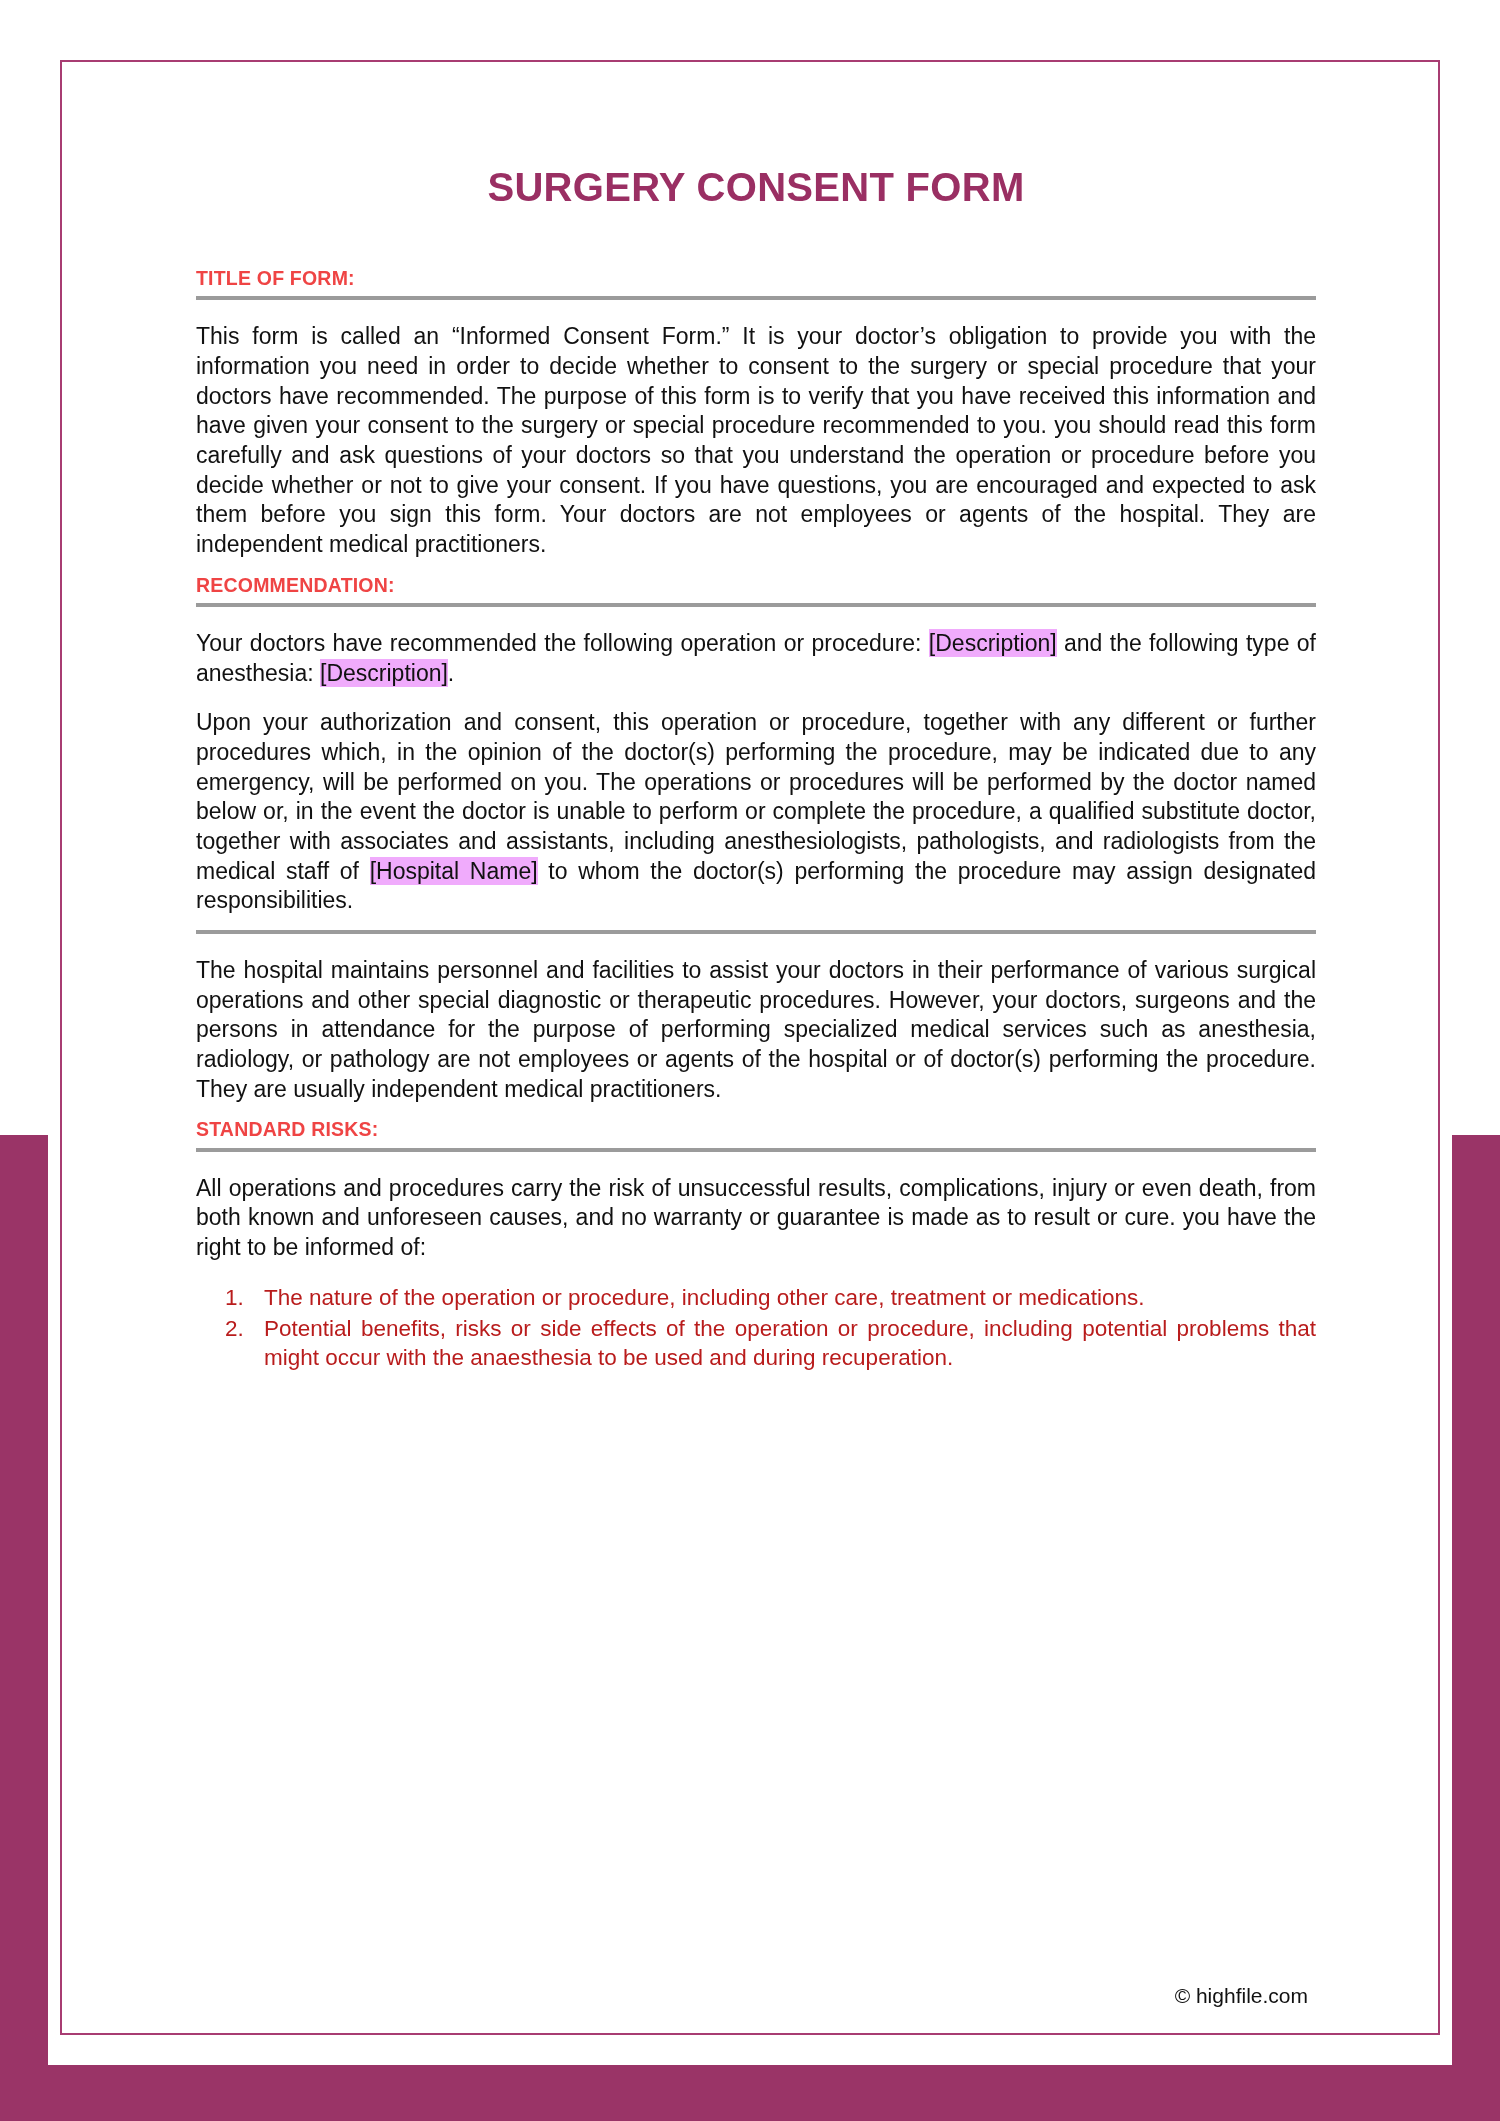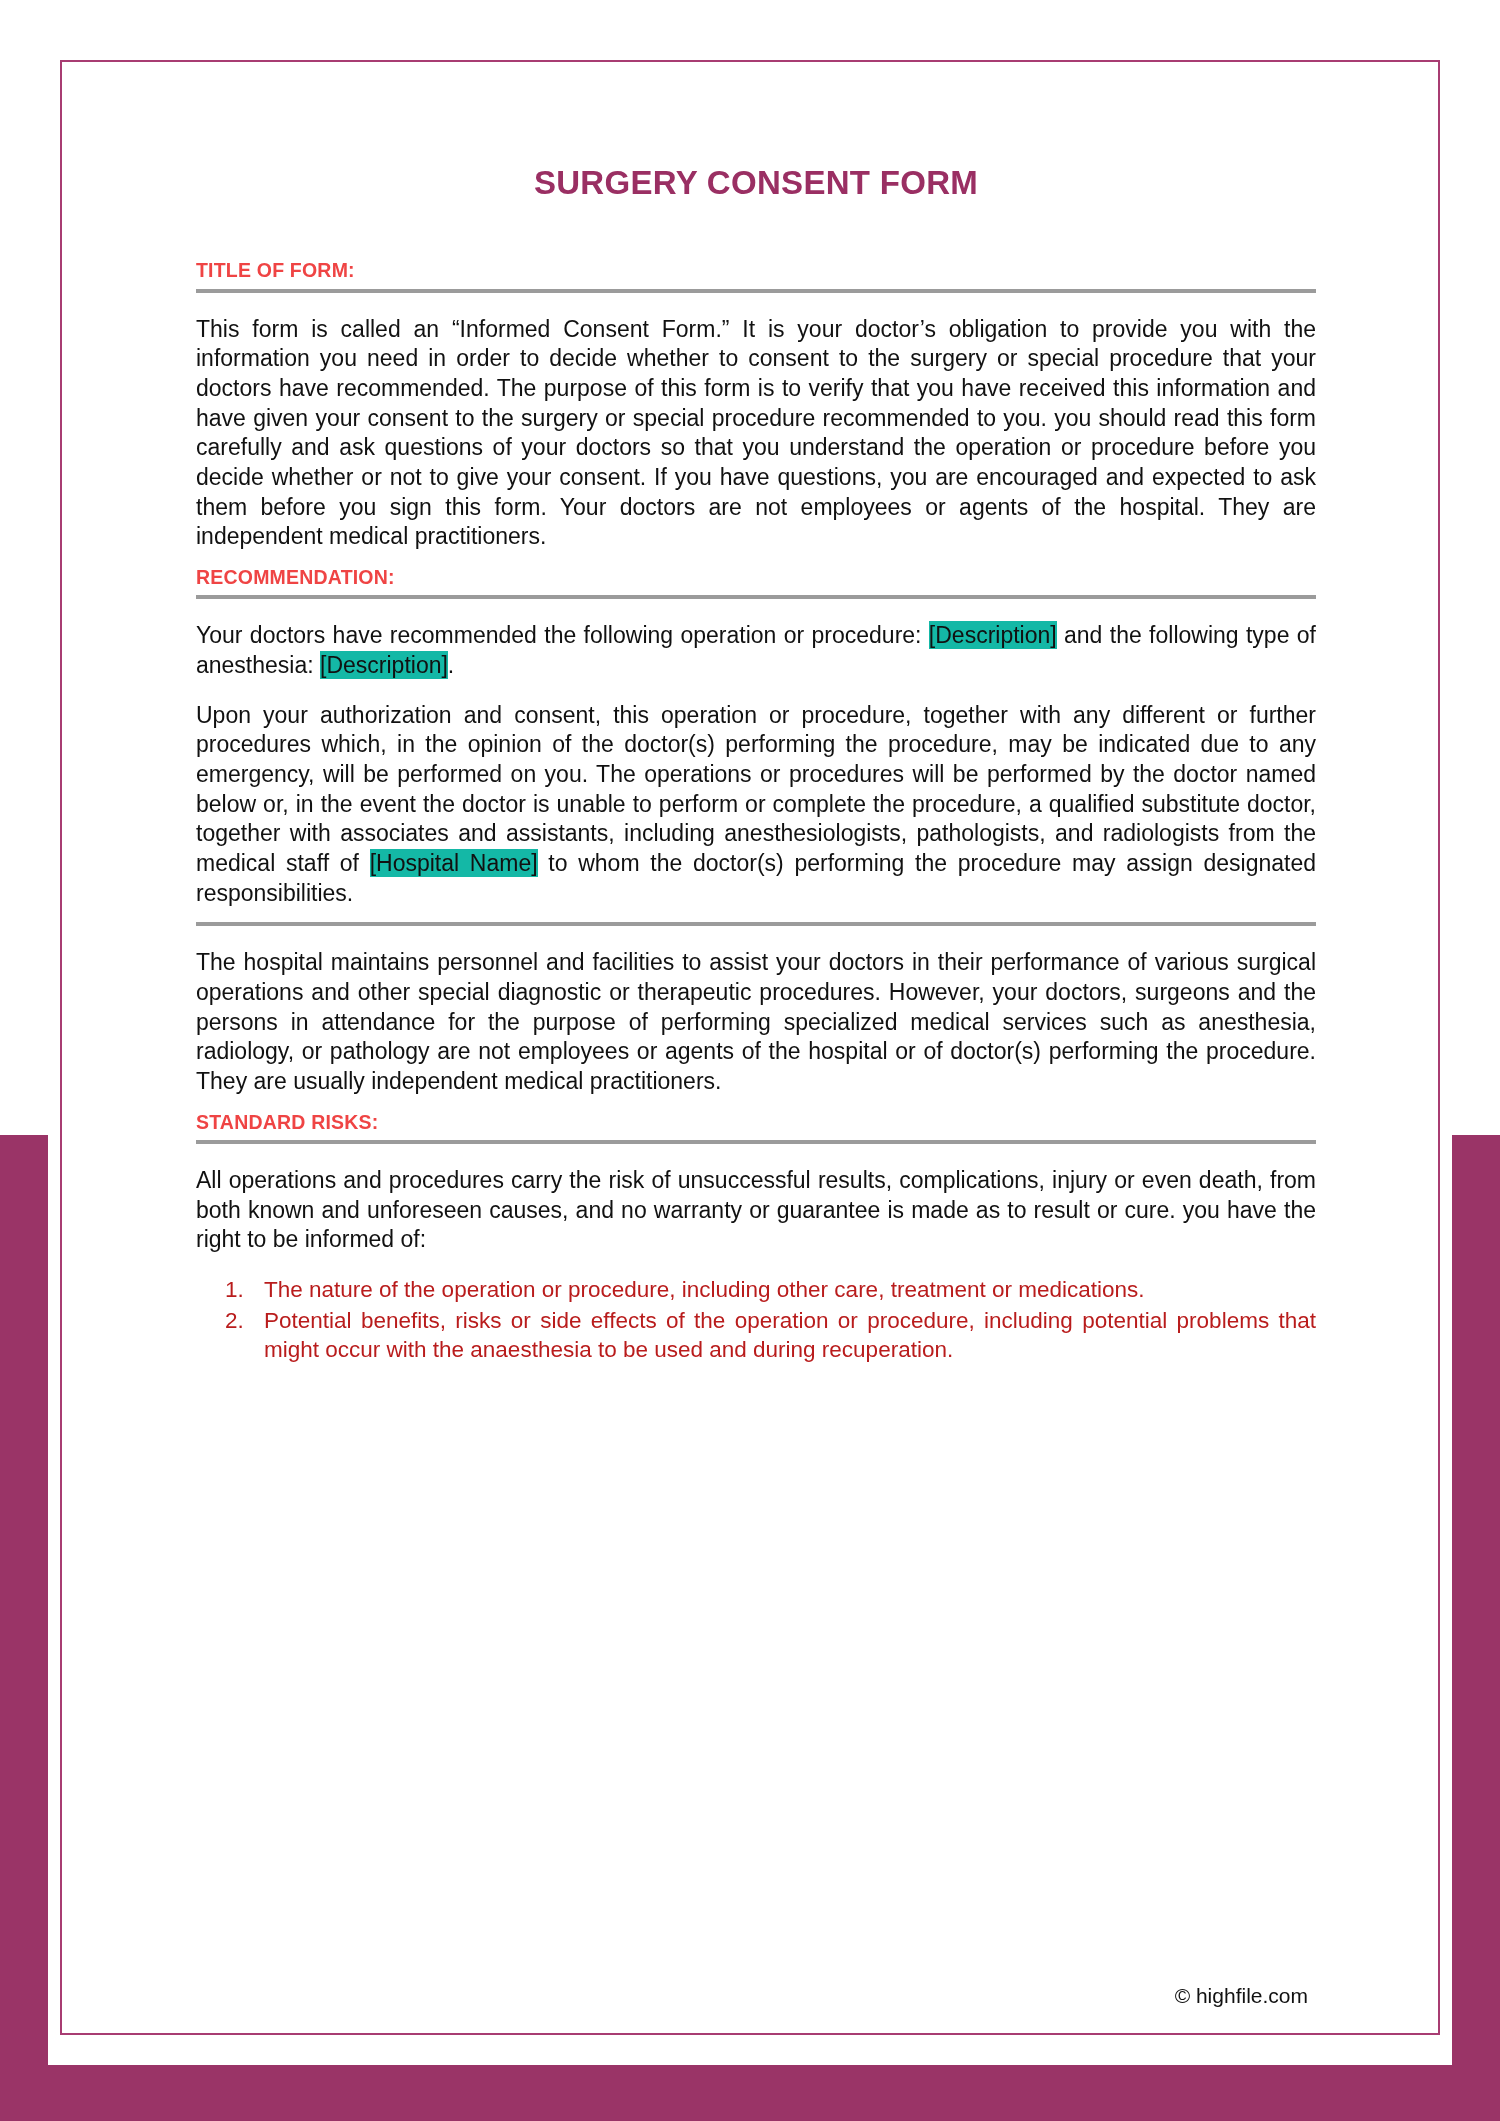--- a/index.html
+++ b/index.html
@@ -64,21 +64,21 @@
     position: absolute;
     left: 196px;
     top: 165px;
     width: 1120px;
     z-index: 3;
   }
 
   .doc-title {
     text-align: center;
     color: #9A2F63;
-    font-size: 33px;
+    font-size: 40px;
     font-weight: bold;
     letter-spacing: 0.3px;
     margin: 0 0 58px 0;
     line-height: 1.1;
   }
 
   .section {
     margin: 0;
   }
 
@@ -110,21 +110,21 @@
   }
   p.body-text:last-child {
     margin-bottom: 0;
   }
 
   .sec-gap {
     height: 14px;
   }
 
   .hl {
-    background: #14b8a6;
+    background: #f0abfc;
     padding: 1px 0;
   }
 
   ol.risk-list {
     margin: 6px 0 0 0;
     padding-left: 54px;
     font-size: 22.5px;
     line-height: 1.29;
     color: #b91c1c;
   }

